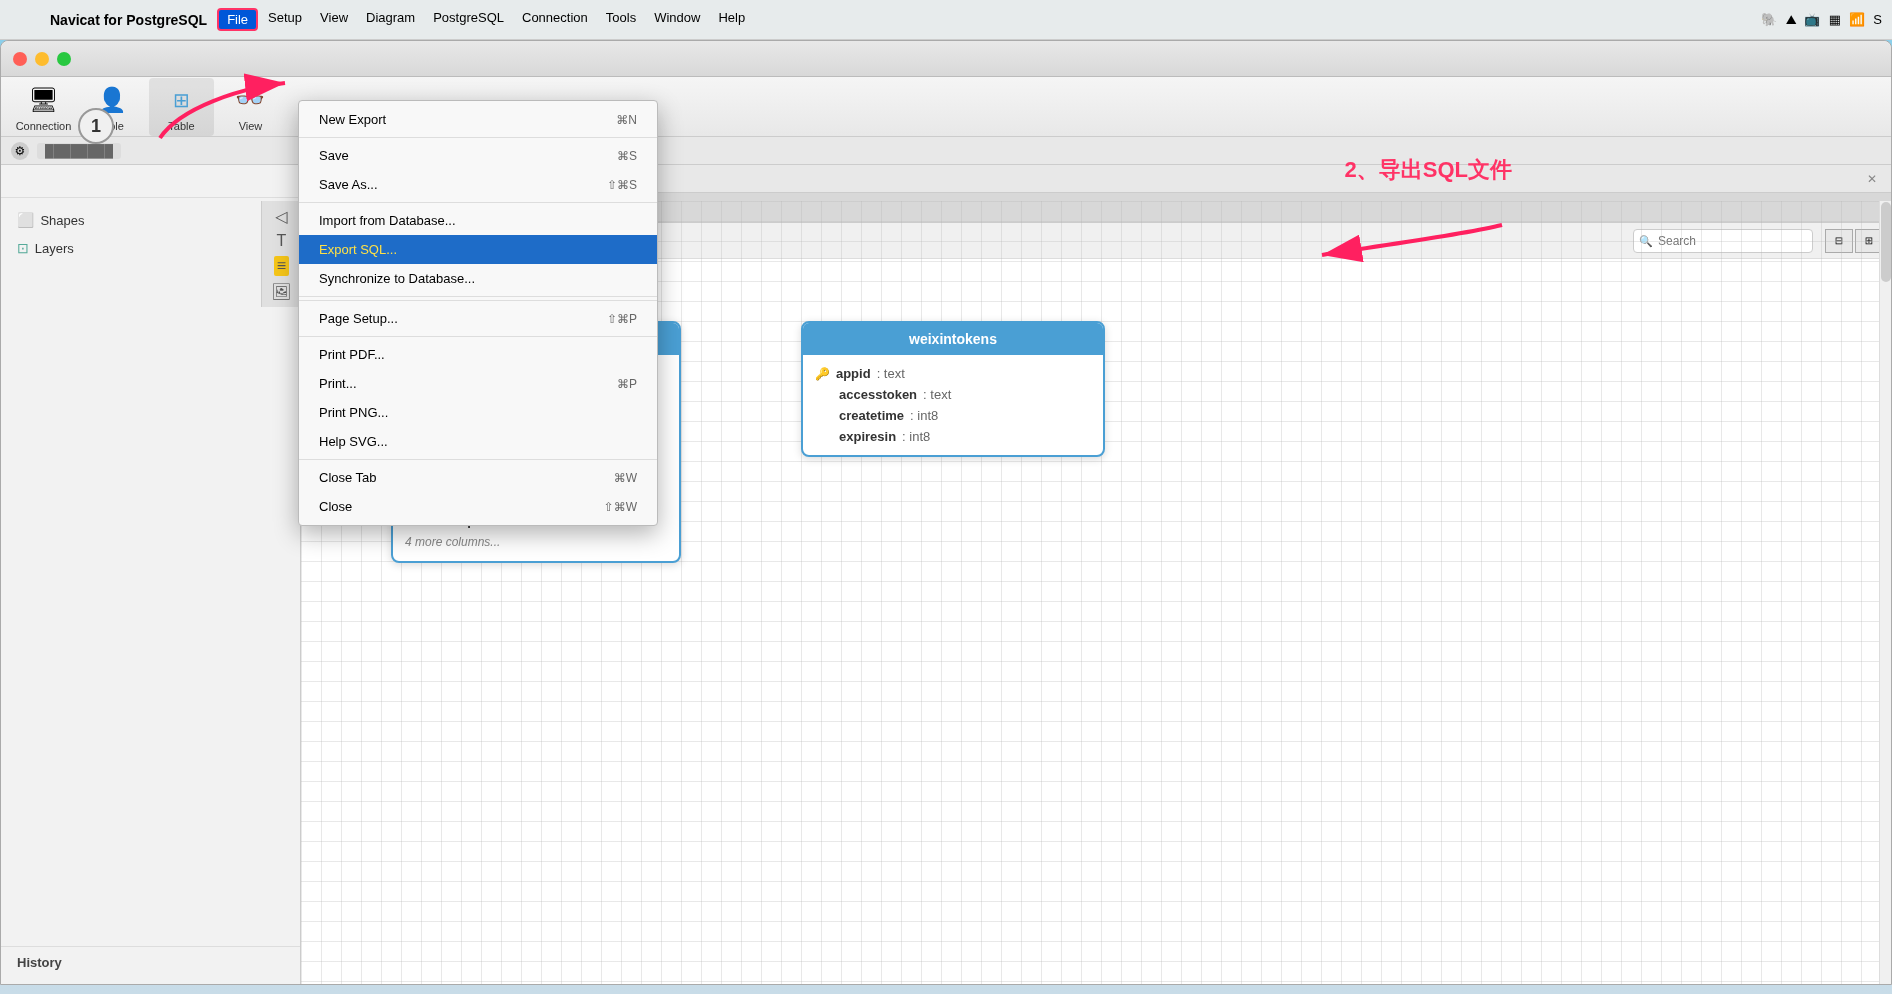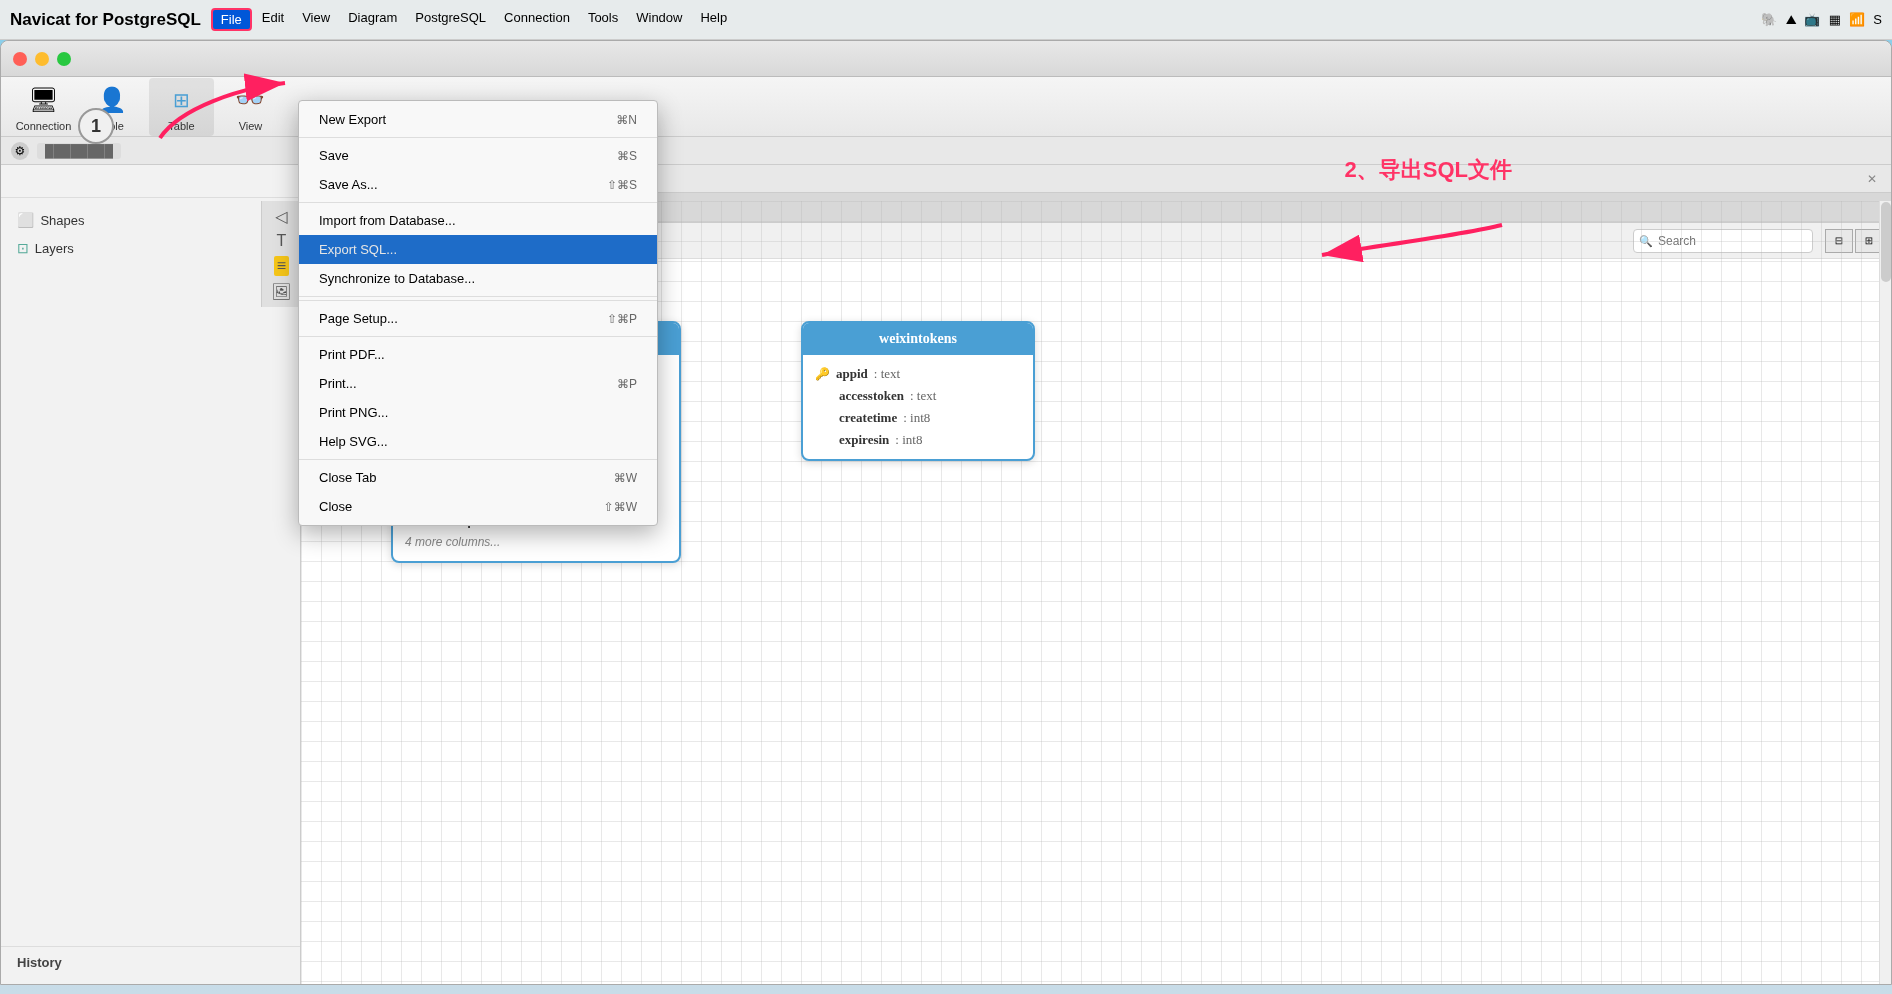--- a/index.html
+++ b/index.html
@@ -65,24 +65,25 @@
       height: 40px;
       background: rgba(236,236,236,0.95);
       border-bottom: 1px solid #ccc;
       display: flex;
       align-items: center;
       z-index: 100;
       padding: 0 10px;
     }
 
     .menu-bar-app {
-      font-size: 17px;
+      font-size: 14px;
       font-weight: bold;
       color: #000;
       margin-right: 10px;
+      margin-left: 40px;
     }
 
     .menu-bar-items {
       display: flex;
       gap: 2px;
     }
 
     .menu-bar-item {
       font-size: 13px;
       color: #000;
@@ -382,21 +383,21 @@
       align-items: center;
       justify-content: space-between;
       padding: 7px 20px;
       font-size: 13px;
       color: #000;
       cursor: pointer;
     }
 
     .menu-item.highlighted {
       background: #1e6cc8;
-      color: #e5e5e5;
+      color: #fde047;
     }
 
     .menu-item-shortcut {
       color: #666;
       font-size: 12px;
     }
 
     .menu-item.highlighted .menu-item-shortcut {
       color: #ccc;
     }
@@ -444,21 +445,21 @@
   <div class="folder-shape"></div>
   <div class="folder-shape large"></div>
   <div class="folder-shape"></div>
   <div class="folder-shape"></div>
 </div>
 
 <div class="menu-bar">
   <span class="menu-bar-app">Navicat for PostgreSQL</span>
   <div class="menu-bar-items">
     <span class="menu-bar-item active">File</span>
-    <span class="menu-bar-item">Edit</span>
+    <span class="menu-bar-item">Setup</span>
     <span class="menu-bar-item">View</span>
     <span class="menu-bar-item">Diagram</span>
     <span class="menu-bar-item">PostgreSQL</span>
     <span class="menu-bar-item">Connection</span>
     <span class="menu-bar-item">Tools</span>
     <span class="menu-bar-item">Window</span>
     <span class="menu-bar-item">Help</span>
   </div>
   <div class="menu-bar-right">
     <span>🐘</span>
@@ -615,21 +616,21 @@
             </div>
             <div class="table-field">
               <span style="width:18px;"></span>
               <span class="field-name">description</span>
               <span class="field-type">: text</span>
             </div>
             <div class="more-columns">4 more columns...</div>
           </div>
         </div>
 
-        <div class="table-card" style="left: 500px; top: 120px; width: 234px; font-family: Liberation Serif, serif;">
+        <div class="table-card" style="left: 500px; top: 120px; width: 304px;">
           <div class="table-card-header">
             <span>weixintokens</span>
           </div>
           <div class="table-card-body">
             <div class="table-field">
               <span class="field-key-icon">🔑</span>
               <span class="field-name">appid</span>
               <span class="field-type">: text</span>
             </div>
             <div class="table-field">

